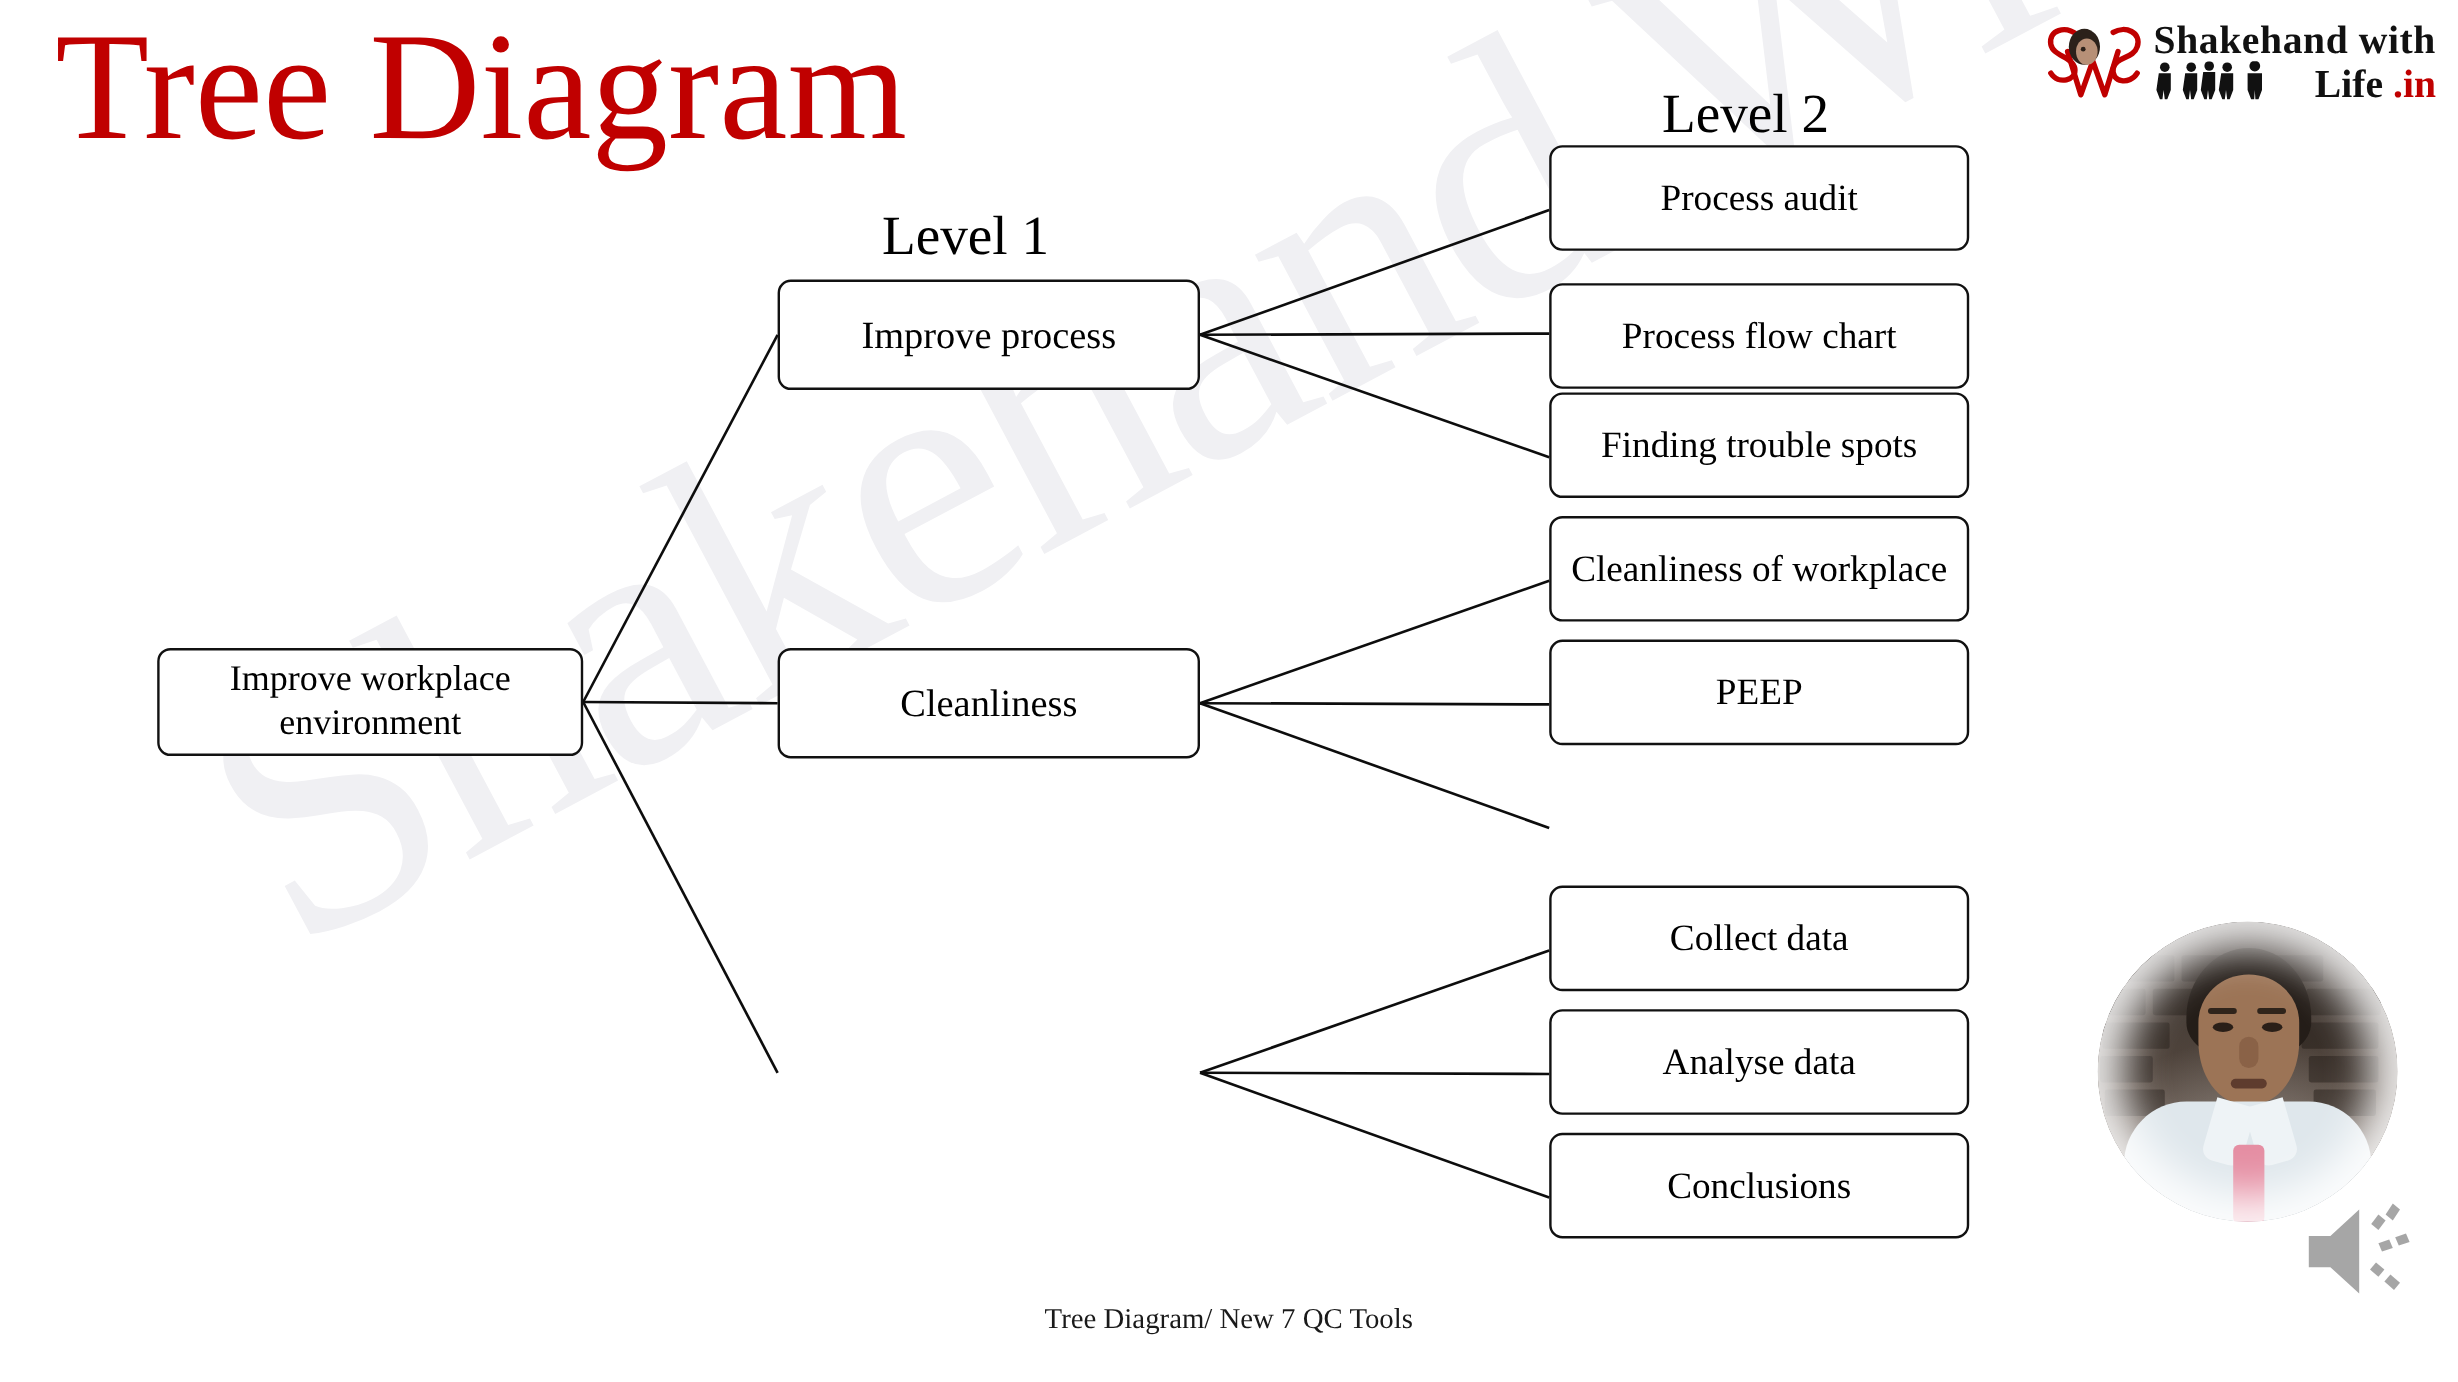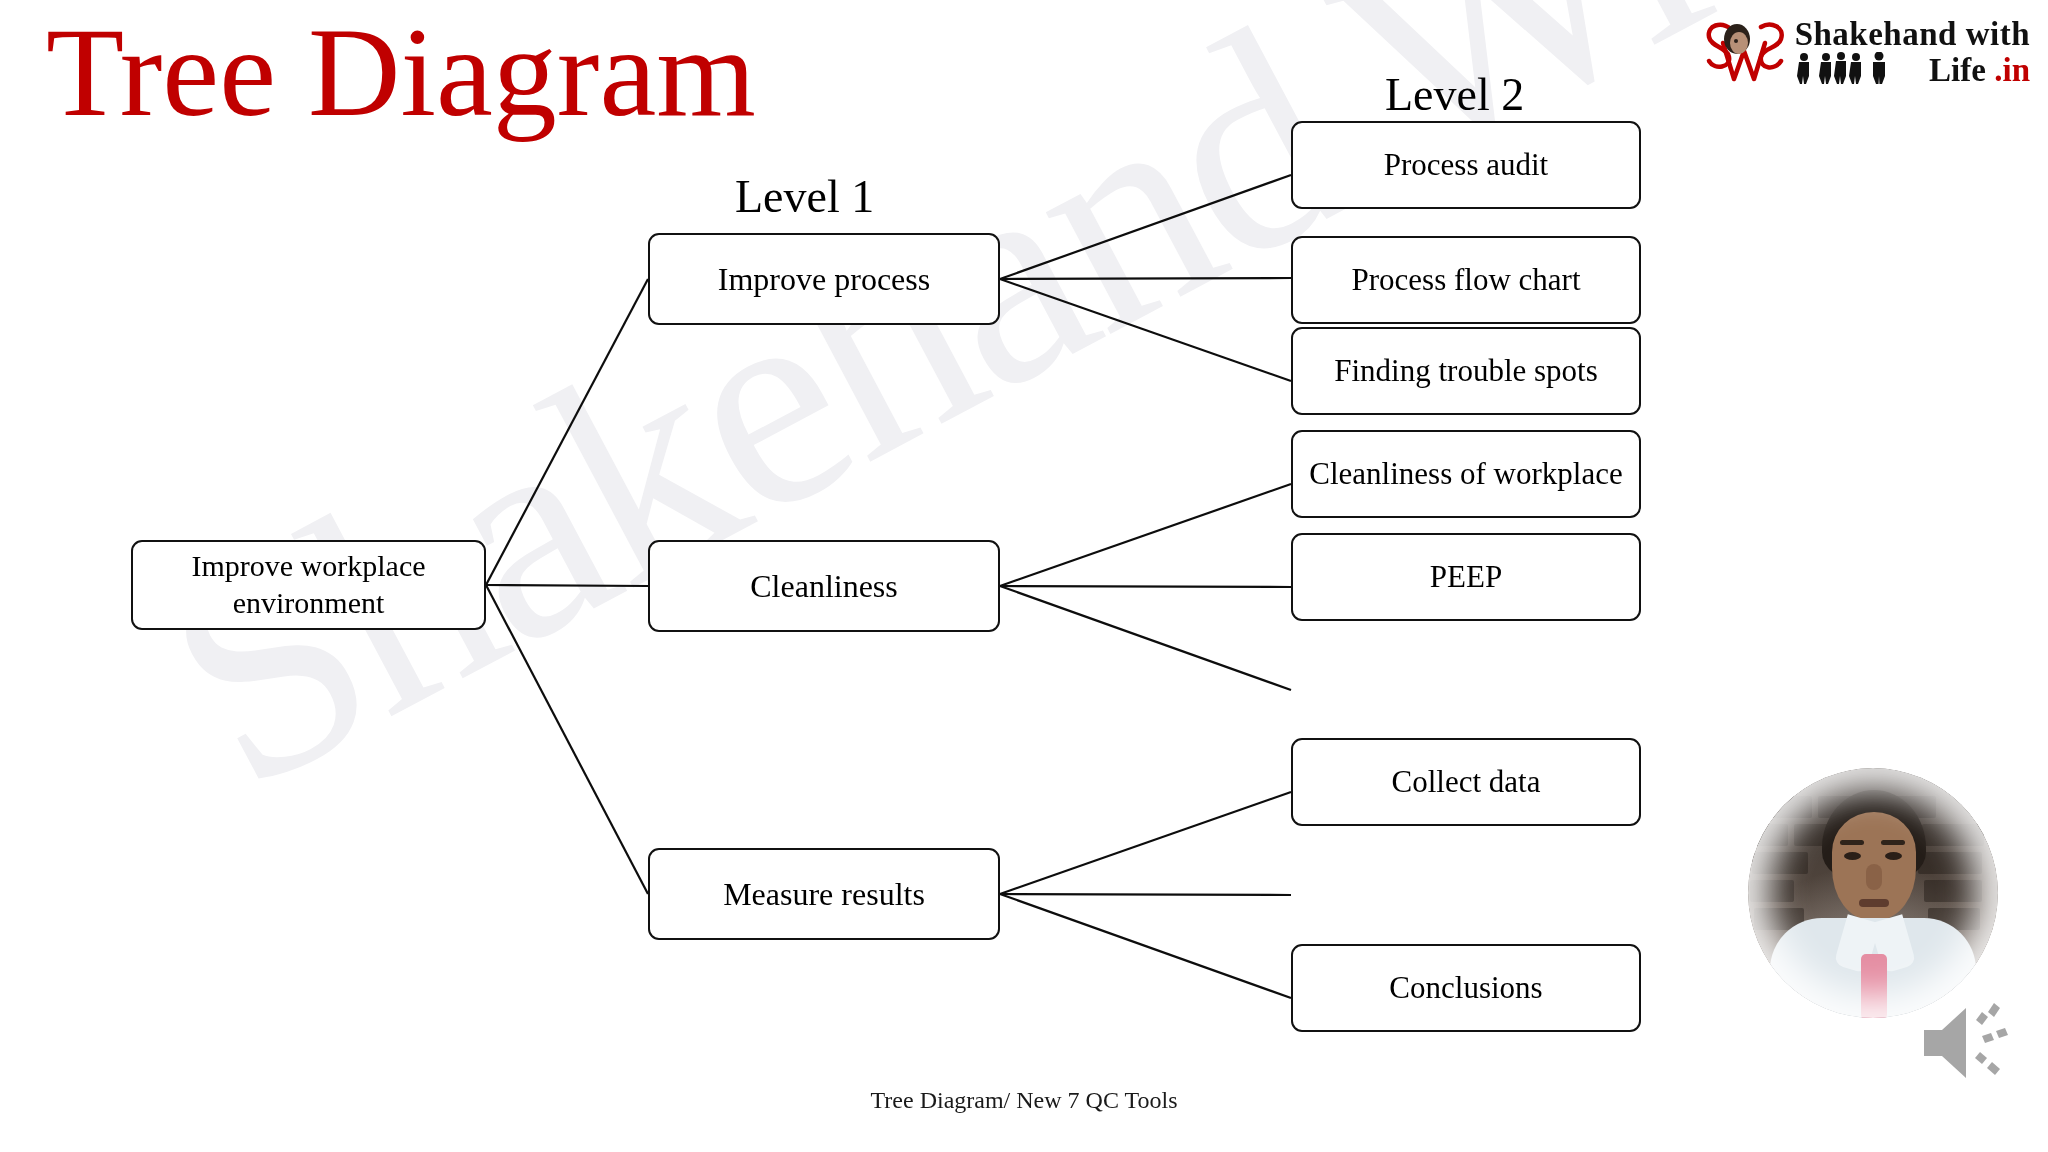--- a/index.html
+++ b/index.html
@@ -355,43 +355,43 @@
       <span>environment</span>
     </span>
   </div>
 
   <div class="node node-l1" style="left:648px; top:233px; width:352px; height:92px;">
     <span>Improve process</span>
   </div>
   <div class="node node-l1" style="left:648px; top:540px; width:352px; height:92px;">
     <span>Cleanliness</span>
   </div>
-  <div class="node node-l1" style="left:648px; top:848px; width:352px; height:92px;">
-    <span>Measure results</span>
-  </div>
 
   <div class="node node-l2" style="left:1291px; top:121px; width:350px; height:88px;">
     <span>Process audit</span>
   </div>
   <div class="node node-l2" style="left:1291px; top:236px; width:350px; height:88px;">
     <span>Process flow chart</span>
   </div>
   <div class="node node-l2" style="left:1291px; top:430px; width:350px; height:88px;">
     <span>Cleanliness of workplace</span>
   </div>
 
   <div class="node node-l2" style="left:1291px; top:327px; width:350px; height:88px;">
     <span>Finding trouble spots</span>
   </div>
   <div class="node node-l2" style="left:1291px; top:533px; width:350px; height:88px;">
     <span>PEEP</span>
   </div>
 
   <div class="node node-l2" style="left:1291px; top:738px; width:350px; height:88px;">
     <span>Collect data</span>
+  </div>
+  <div class="node node-l2" style="left:1291px; top:841px; width:350px; height:88px;">
+    <span>Analyse data</span>
   </div>
   <div class="node node-l2" style="left:1291px; top:944px; width:350px; height:88px;">
     <span>Conclusions</span>
   </div>
 
   <div id="footer">Tree Diagram/ New 7 QC Tools</div>
 
   <div id="webcam">
     <div id="webcam-inner">
       <div class="wc-brick" style="left:6px;  top:28px;  width:58px; height:22px;"></div>

